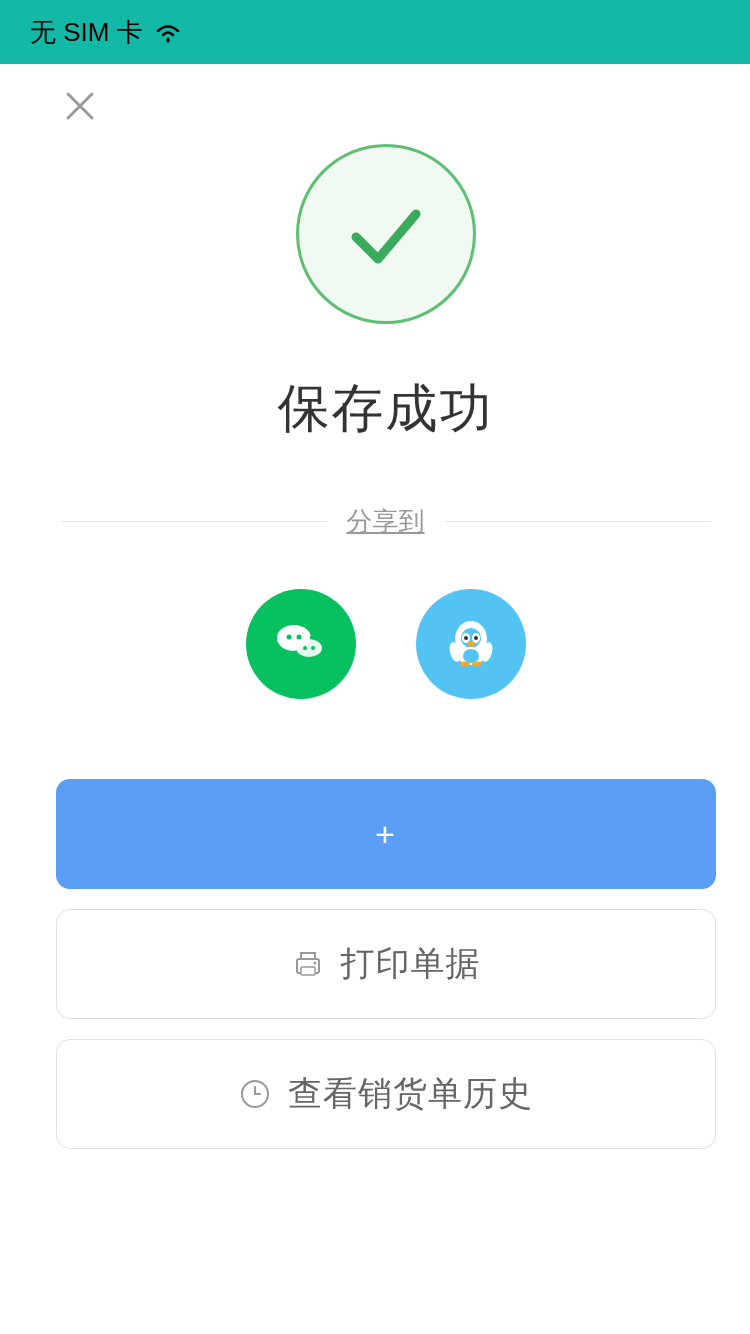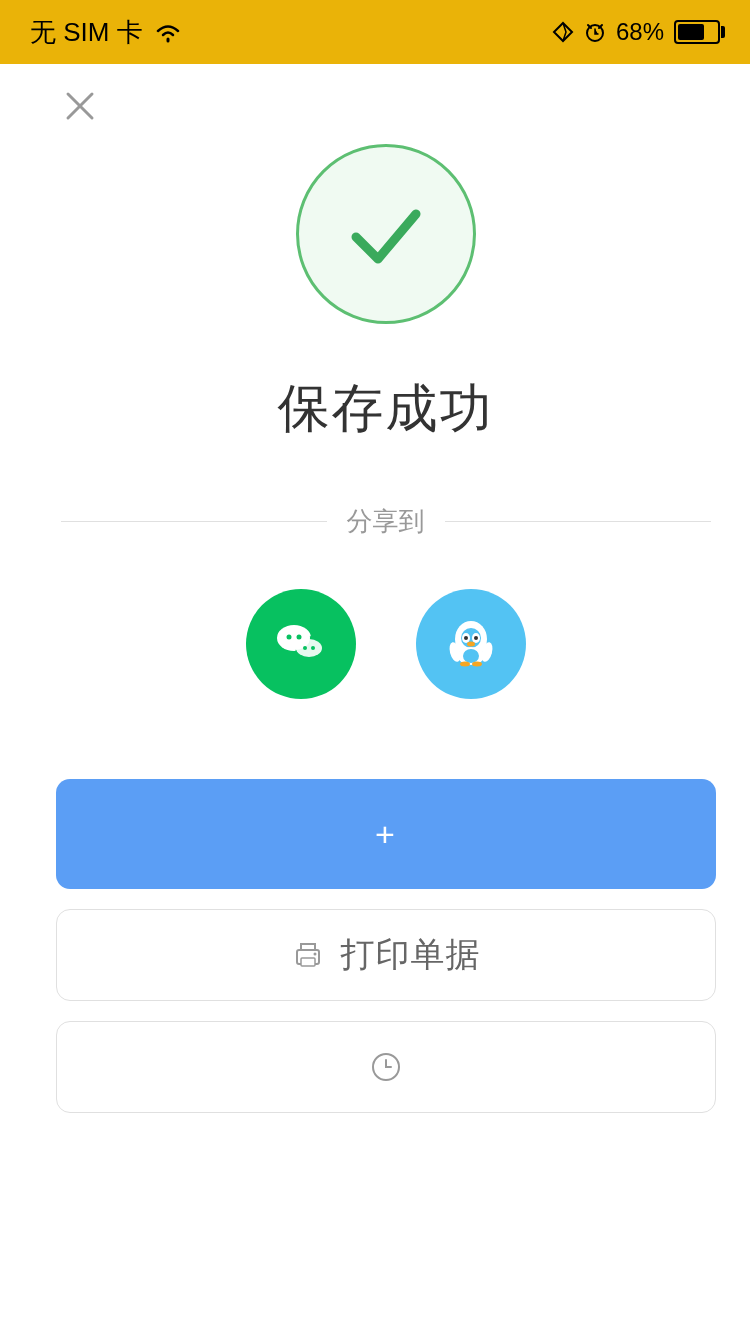--- a/index.html
+++ b/index.html
@@ -14,21 +14,21 @@
       overflow-x: hidden;
     }
 
     
     .status-bar {
       display: flex;
       justify-content: space-between;
       align-items: center;
       padding: 0 30px;
       height: 64px;
-      background: #eab308;
+      background: #14b8a6;
     }
 
     .status-left {
       display: flex;
       align-items: center;
       gap: 10px;
       font-size: 26px;
       color: #000;
       font-weight: 500;
     }
@@ -147,20 +147,21 @@
     .divider-line {
       flex: 1;
       height: 1px;
       background: #e0e0e0;
     }
 
     .share-label {
       font-size: 26px;
       color: #999999;
       white-space: nowrap;
+      text-decoration: underline;
     }
 
     
     .share-icons {
       display: flex;
       gap: 60px;
       margin-bottom: 80px;
     }
 
     .share-icon-btn {
@@ -202,21 +203,21 @@
       cursor: pointer;
       display: flex;
       align-items: center;
       justify-content: center;
       gap: 16px;
       letter-spacing: 1px;
     }
 
     .btn-secondary {
       width: 100%;
-      height: 92px;
+      height: 110px;
       background: #ffffff;
       border: 1px solid #e0e0e0;
       border-radius: 14px;
       font-size: 34px;
       color: #666666;
       cursor: pointer;
       display: flex;
       align-items: center;
       justify-content: center;
       gap: 16px;
@@ -232,36 +233,20 @@
 
 <div class="status-bar">
   <div class="status-left">
     <span>无 SIM 卡</span>
     <svg class="wifi-icon" viewBox="0 0 30 22" fill="none">
       <path d="M15 18 L15 20" stroke="#000" stroke-width="3" stroke-linecap="round"></path>
       <path d="M10 14 Q15 9 20 14" stroke="#000" stroke-width="2.5" stroke-linecap="round" fill="none"></path>
       <path d="M5 10 Q15 1 25 10" stroke="#000" stroke-width="2.5" stroke-linecap="round" fill="none"></path>
     </svg>
   </div>
-  <div class="status-right">
-    <svg width="22" height="22" viewBox="0 0 22 22">
-      <path d="M11 2 L20 11 L11 20 L2 11 Z" fill="none" stroke="#000" stroke-width="2"></path>
-      <path d="M11 2 L14 11 L11 20" fill="none" stroke="#000" stroke-width="1.5"></path>
-    </svg>
-    <svg width="22" height="22" viewBox="0 0 22 22">
-      <circle cx="11" cy="12" r="8" fill="none" stroke="#000" stroke-width="2"></circle>
-      <path d="M11 8 L11 13 L14 13" stroke="#000" stroke-width="1.5" stroke-linecap="round"></path>
-      <path d="M4 4 L7 7" stroke="#000" stroke-width="2" stroke-linecap="round"></path>
-      <path d="M18 4 L15 7" stroke="#000" stroke-width="2" stroke-linecap="round"></path>
-    </svg>
-    <span>68%</span>
-    <div class="battery-icon">
-      <div class="battery-fill"></div>
-    </div>
-  </div>
 </div>
 
 <div class="close-button">
   <svg class="close-icon-svg" viewBox="0 0 36 36" fill="none">
     <line x1="6" y1="6" x2="30" y2="30" stroke="#999" stroke-width="3" stroke-linecap="round"></line>
     <line x1="30" y1="6" x2="6" y2="30" stroke="#999" stroke-width="3" stroke-linecap="round"></line>
   </svg>
 </div>
 
 <div class="main-content">
@@ -332,16 +317,17 @@
         <path d="M10 12 L10 6 L24 6 L24 12" stroke="#999" stroke-width="2"></path>
         <circle cx="24" cy="16" r="1.5" fill="#999"></circle>
       </svg>
       <span>打印单据</span>
     </button>
     <button class="btn-secondary">
       <svg width="34" height="34" viewBox="0 0 34 34" fill="none">
         <circle cx="17" cy="17" r="13" stroke="#999" stroke-width="2"></circle>
         <path d="M17 10 L17 17 L22 17" stroke="#999" stroke-width="2" stroke-linecap="round"></path>
       </svg>
+      <span>查看销货单历史</span>
     </button>
   </div>
 
 </div>
 
 </body></html>

